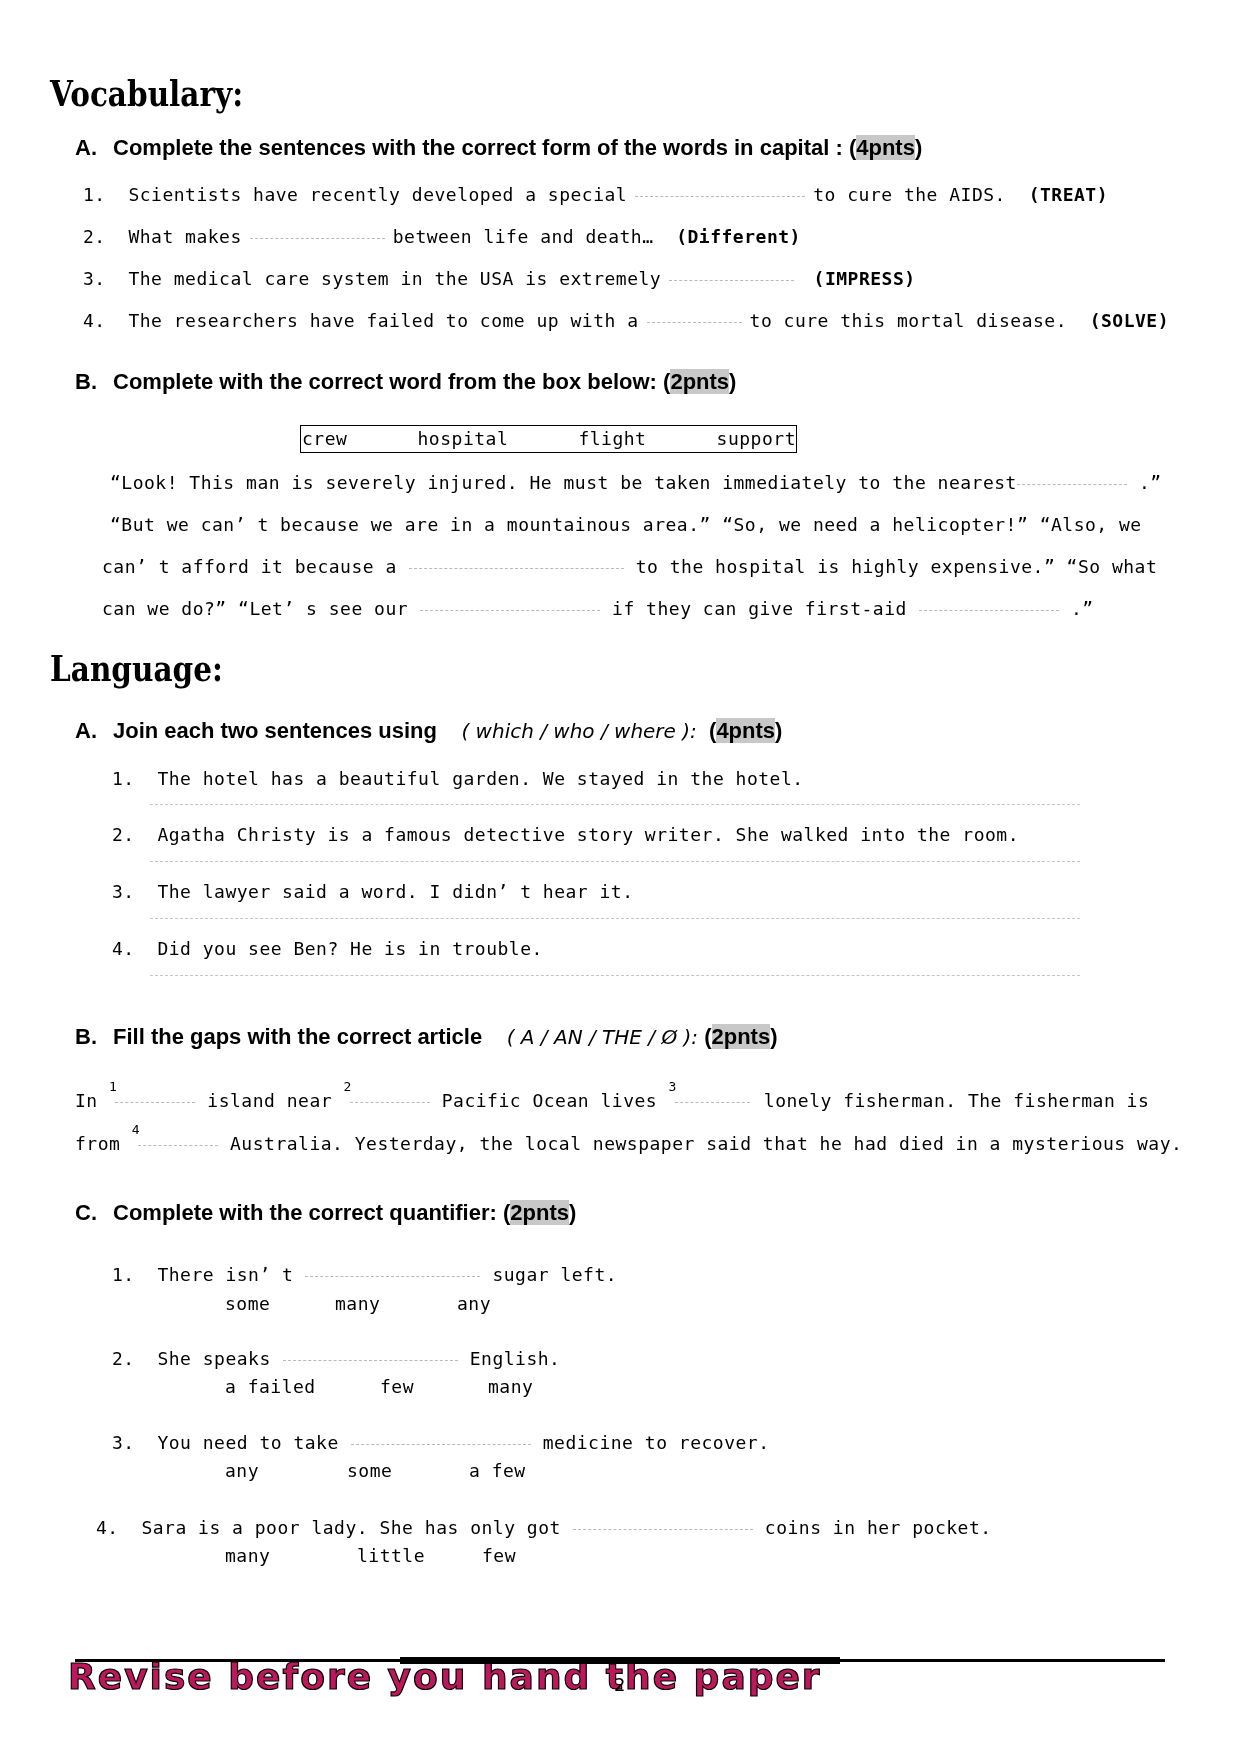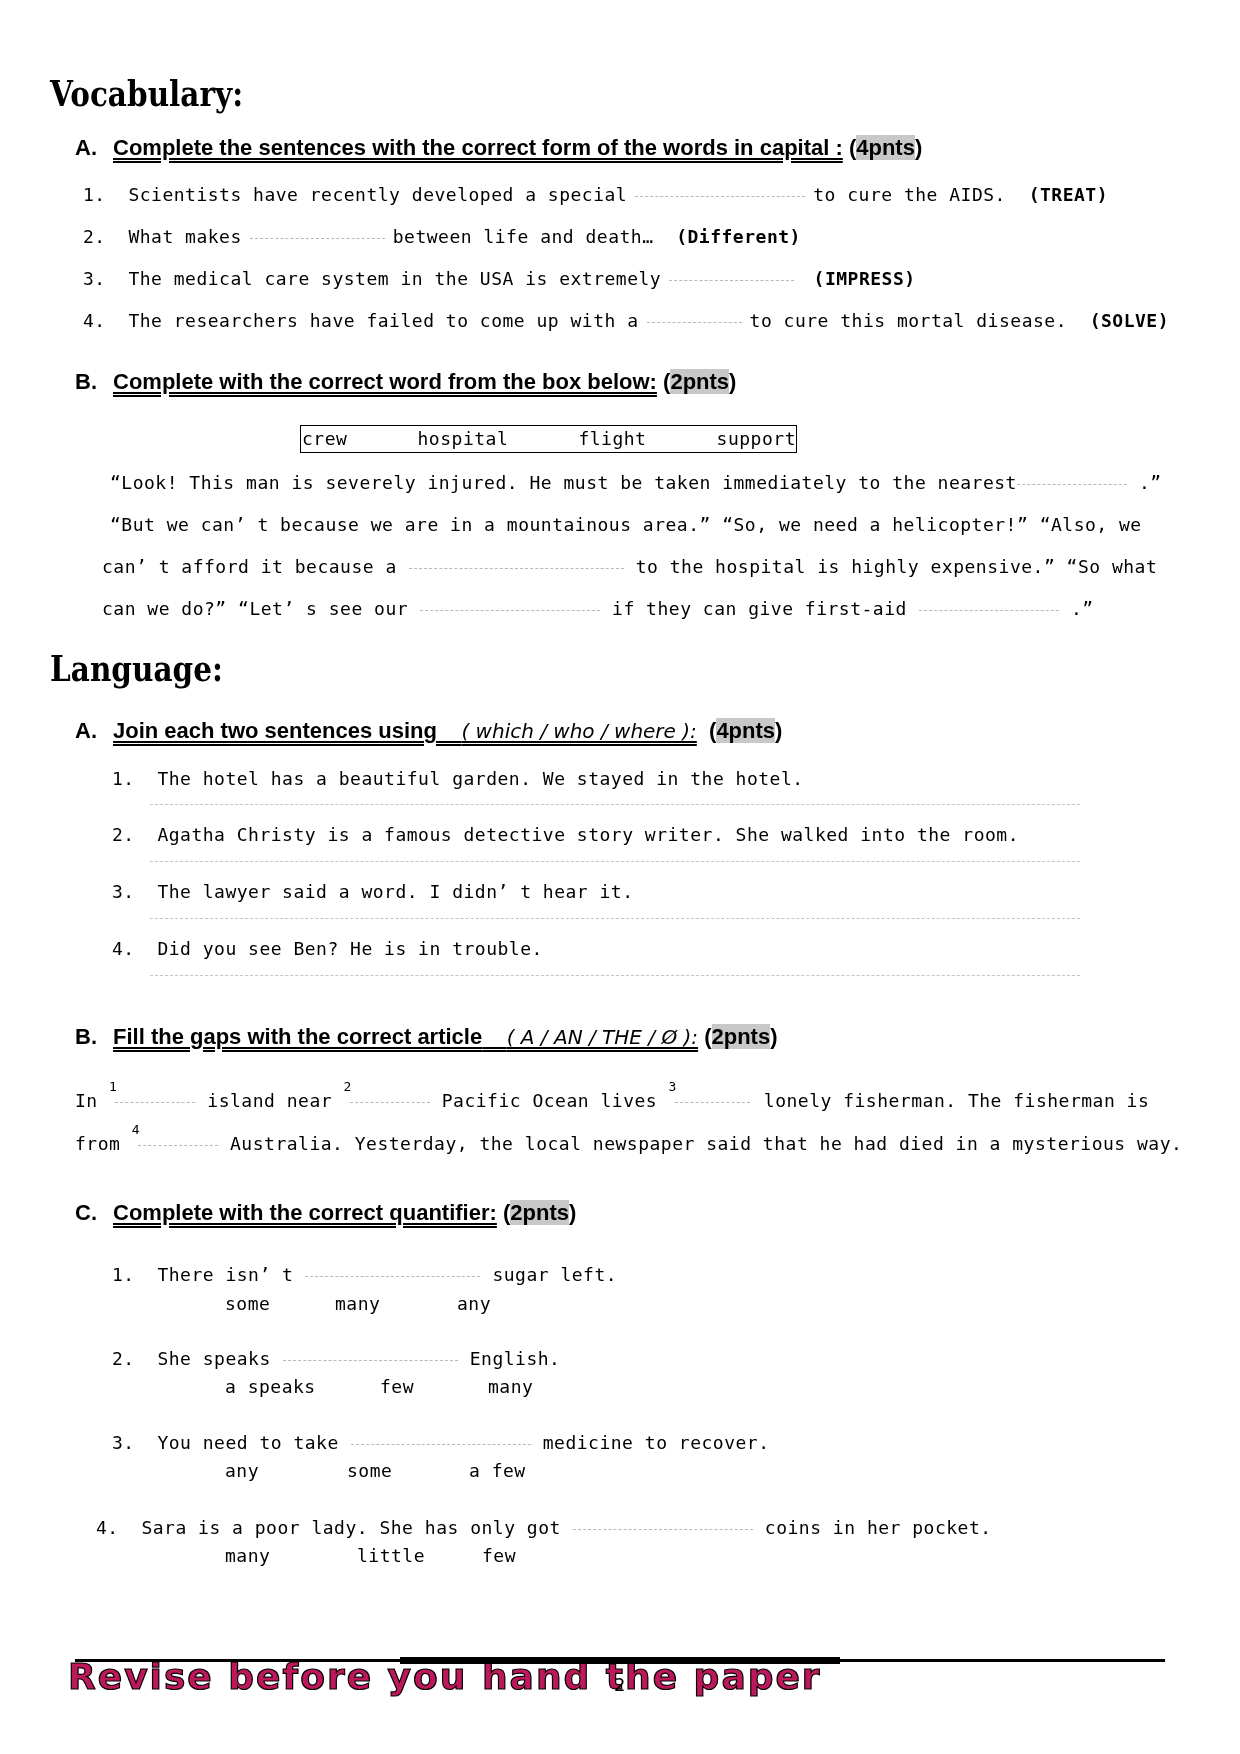--- a/index.html
+++ b/index.html
@@ -3,21 +3,21 @@
 <meta charset="utf-8">
 <style>
   html, body { margin:0; padding:0; background:#ffffff; }
   body { width:1240px; height:1754px; position:relative; overflow:hidden; color:#000; }
   .page { position:absolute; left:0; top:0; width:1240px; height:1754px; }
   .abs { position:absolute; white-space:nowrap; }
   .mono { font-family:"DejaVu Sans Mono","Liberation Mono",monospace; font-size:18px; letter-spacing:0.5px; }
   .sect { font-family:"DejaVu Serif","Liberation Serif",serif; font-weight:900; font-size:36px; transform:scaleX(0.82); transform-origin:left; letter-spacing:0px; }
   .hdr { font-family:"Liberation Sans","DejaVu Sans",sans-serif; font-weight:bold; font-size:22px; }
   .hdr .letter { display:inline-block; width:38px; }
-  .hdr .u { text-decoration:underline; text-decoration-style:double; text-underline-offset:3px; }
+  .hdr .u { text-decoration-style:double; text-underline-offset:3px; }
   .hdr .it { font-style:italic; font-weight:normal; font-family:"DejaVu Sans",sans-serif; font-size:20px; }
   .pts { background:#c8c8c8; }
   .blank { display:inline-block; border-bottom:1px dashed #b8b8b8; height:0; vertical-align:middle; margin:0 8px; }
   .bold { font-weight:bold; }
   .wordbox { border:1.5px solid #000; padding:0 0 0 1px; height:26px; line-height:26px; display:flex; justify-content:space-between; width:494px; }
   .answer-line { position:absolute; left:150px; width:930px; border-bottom:1px dashed #c4c4c4; height:0; }
   .sup { font-size:13px; position:relative; top:-16px; margin-right:-2px; }
   .opts span { display:inline-block; font-weight:normal; }
   .footer-text { font-family:"DejaVu Sans","Liberation Sans",sans-serif; font-weight:900; font-size:36px; color:#be185d; -webkit-text-stroke:1.2px #000; letter-spacing:2px;margin-top:48px; }
   .rule { position:absolute; left:75px; width:1090px; height:3px; background:#000; }
@@ -118,21 +118,21 @@
     <span>1.</span>&nbsp;&nbsp;<span>There isn’ t</span><span class="blank" style="width:175px;margin:0 12px"></span><span>sugar left.</span>
   </div>
   <div class="abs mono opts" style="left:225px;top:1293px;">
     <span style="width:110px">some</span><span style="width:122px">many</span><span>any</span>
   </div>
 
   <div class="abs mono" style="left:112px;top:1348px;">
     <span>2.</span>&nbsp;&nbsp;<span>She speaks</span><span class="blank" style="width:175px;margin:0 12px"></span><span>English.</span>
   </div>
   <div class="abs mono opts" style="left:225px;top:1376px;">
-    <span style="width:155px">a speaks</span><span style="width:108px">few</span><span>many</span>
+    <span style="width:155px">a failed</span><span style="width:108px">few</span><span>many</span>
   </div>
 
   <div class="abs mono" style="left:112px;top:1432px;">
     <span>3.</span>&nbsp;&nbsp;<span>You need to take</span><span class="blank" style="width:180px;margin:0 12px"></span><span>medicine to recover.</span>
   </div>
   <div class="abs mono opts" style="left:225px;top:1460px;">
     <span style="width:122px">any</span><span style="width:122px">some</span><span>a few</span>
   </div>
 
   <div class="abs mono" style="left:96px;top:1517px;">

